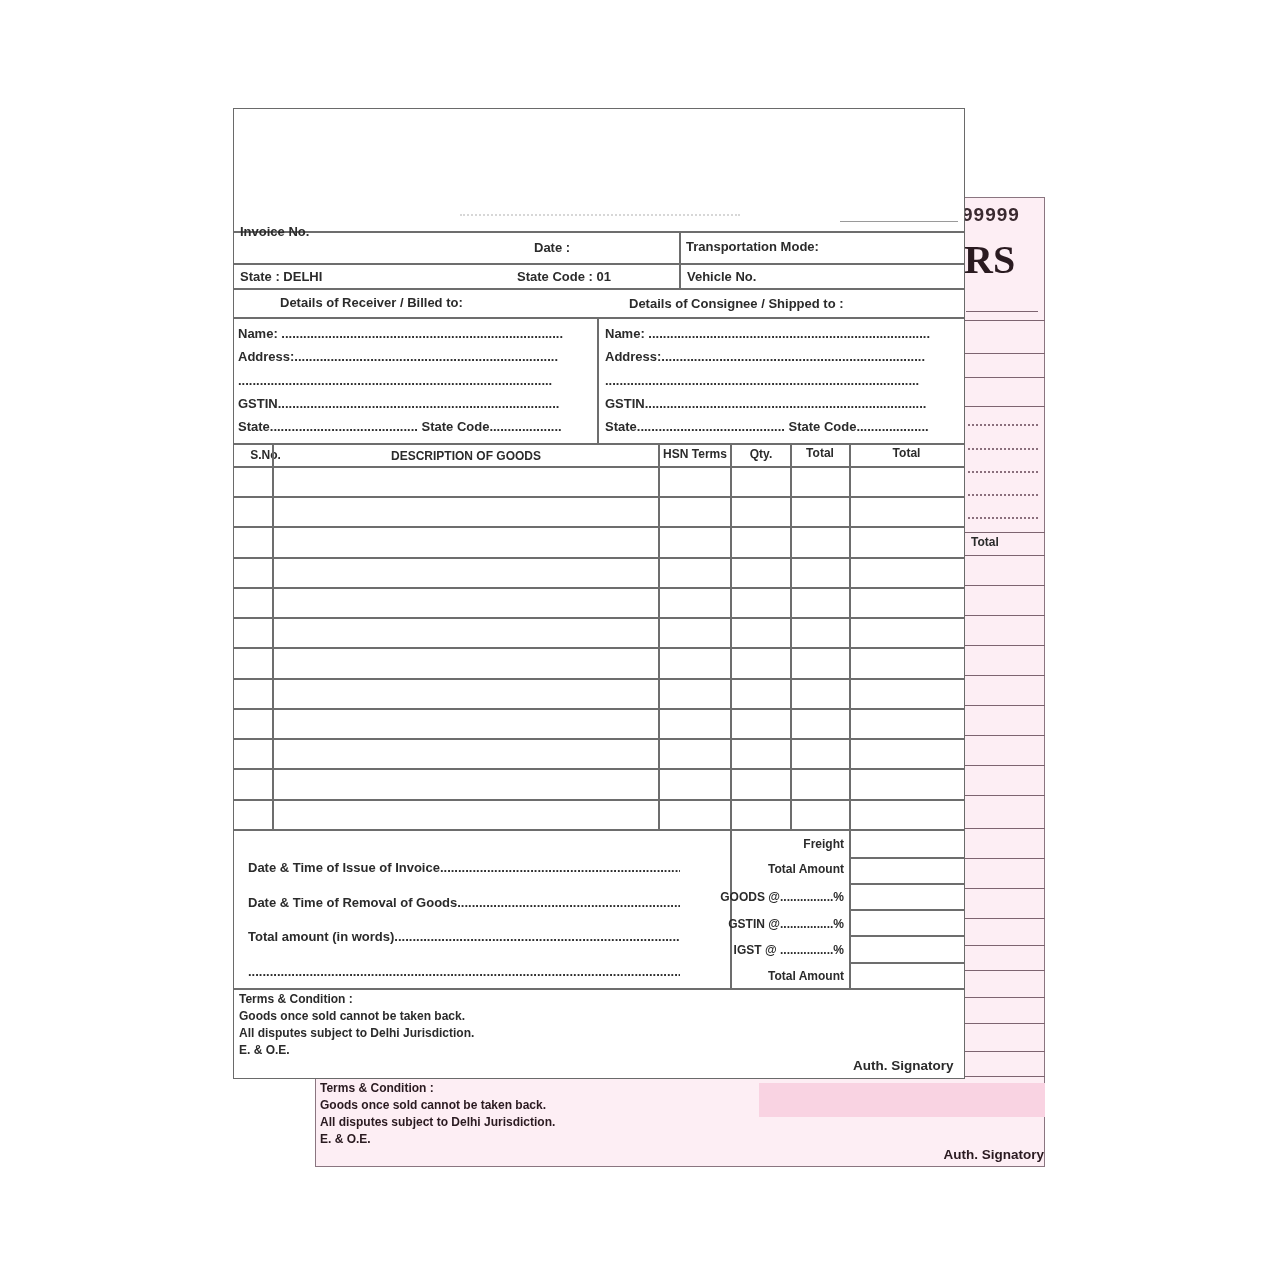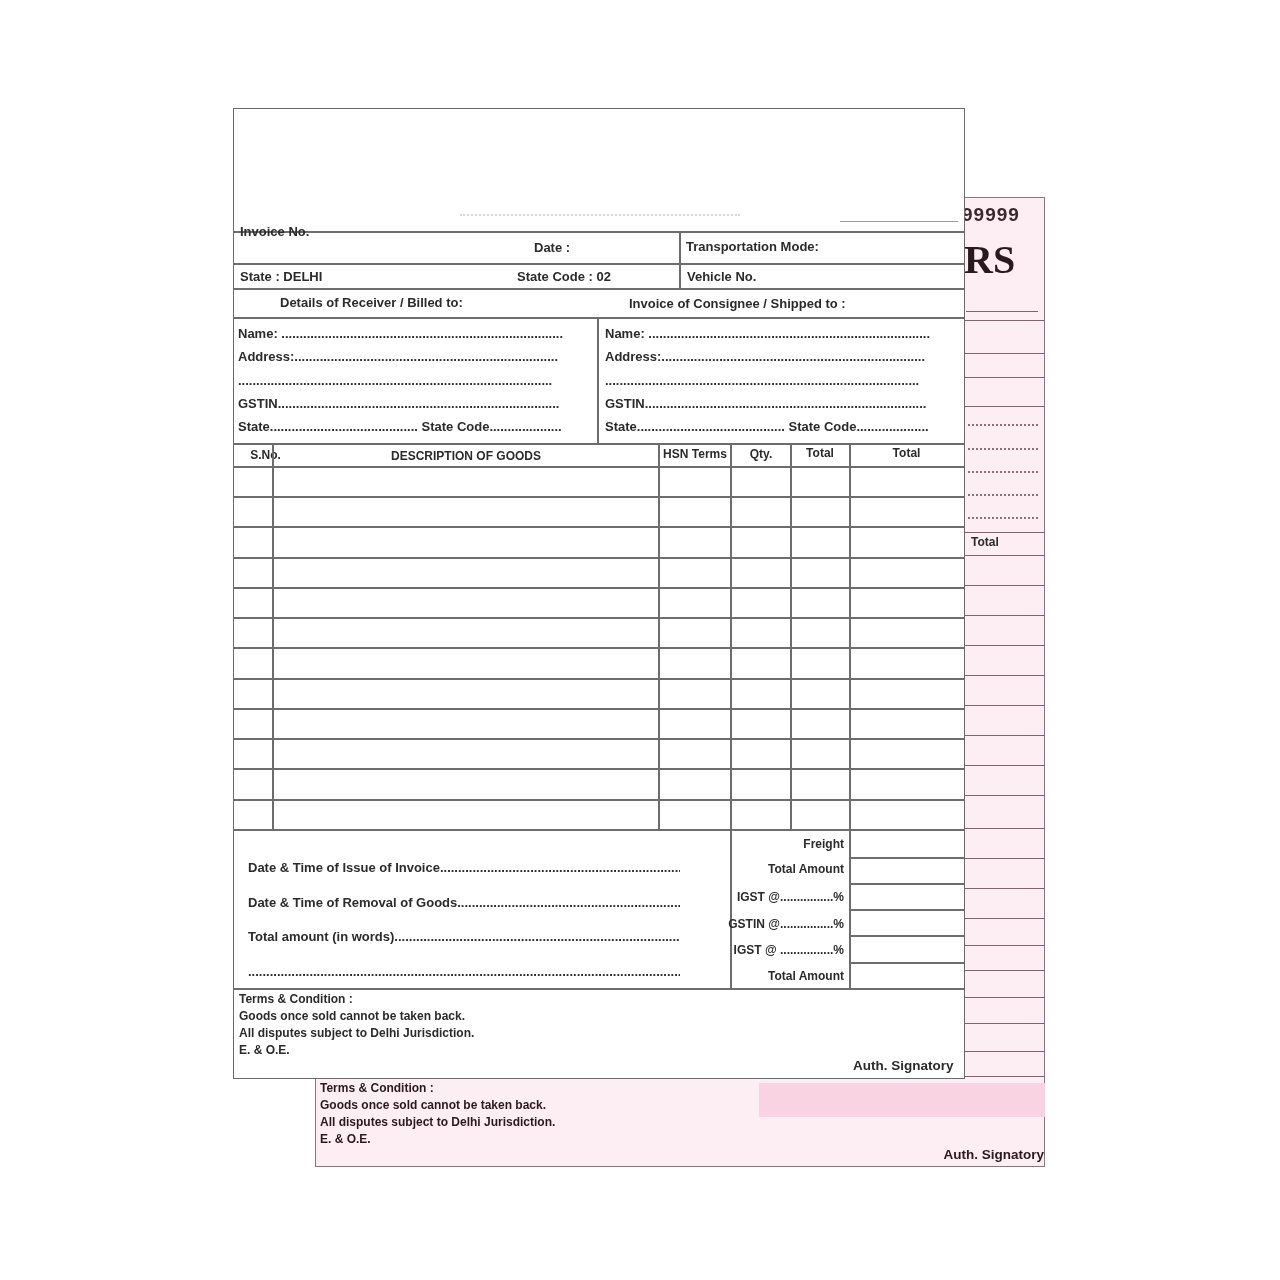--- a/index.html
+++ b/index.html
@@ -82,24 +82,24 @@
 <div class="hl" style="left:234px;top:231px;width:730px"></div>
 <div class="hl" style="left:234px;top:263px;width:730px"></div>
 <div class="hl" style="left:234px;top:288px;width:730px"></div>
 <div class="hl" style="left:234px;top:317px;width:730px"></div>
 <div class="vl" style="left:679px;top:231px;height:57px"></div>
 
 <div class="lbl" style="left:240px;top:224px">Invoice No.</div>
 <div class="lbl" style="left:534px;top:240px">Date :</div>
 <div class="lbl" style="left:686px;top:239px">Transportation Mode:</div>
 <div class="lbl" style="left:240px;top:269px">State : DELHI</div>
-<div class="lbl" style="left:517px;top:269px">State Code : 02</div>
+<div class="lbl" style="left:517px;top:269px">State Code : 01</div>
 <div class="lbl" style="left:687px;top:269px">Vehicle No.</div>
 <div class="lbl" style="left:280px;top:295px">Details of Receiver / Billed to:</div>
-<div class="lbl" style="left:629px;top:296px">Invoice of Consignee / Shipped to :</div>
+<div class="lbl" style="left:629px;top:296px">Details of Consignee / Shipped to :</div>
 
 <div class="vl" style="left:597px;top:317px;height:127px"></div>
 <div class="hl" style="left:234px;top:443px;width:730px"></div>
 
 <div class="dotline" style="left:238px;top:326px;width:352px">Name: ..............................................................................</div>
 <div class="dotline" style="left:238px;top:349px;width:352px">Address:.........................................................................</div>
 <div class="dotline" style="left:238px;top:373px;width:352px">.......................................................................................</div>
 <div class="dotline" style="left:238px;top:396px;width:352px">GSTIN..............................................................................</div>
 <div class="dotline" style="left:238px;top:419px;width:352px">State......................................... State Code....................</div>
 
@@ -149,21 +149,21 @@
 <div class="hl" style="left:234px;top:829px;width:730px"></div>
 
 <div class="dotline" style="left:248px;top:860px;width:432px">Date &amp; Time of Issue of Invoice..............................................................................</div>
 <div class="dotline" style="left:248px;top:895px;width:432px">Date &amp; Time of Removal of Goods...........................................................................</div>
 <div class="dotline" style="left:248px;top:929px;width:432px">Total amount (in words)..............................................................................................</div>
 <div class="dotline" style="left:248px;top:964px;width:432px">....................................................................................................................................</div>
 
 <div class="abs" style="left:732px;top:830px;width:112px;height:160px">
   <div class="sumlbl" style="top:7px">Freight</div>
   <div class="sumlbl" style="top:32px">Total Amount</div>
-  <div class="sumlbl" style="top:60px">IGST @................%</div>
+  <div class="sumlbl" style="top:60px">GOODS @................%</div>
   <div class="sumlbl" style="top:87px">GSTIN @................%</div>
   <div class="sumlbl" style="top:113px">IGST @ ................%</div>
   <div class="sumlbl" style="top:139px">Total Amount</div>
 </div>
 <div class="hl" style="left:849px;top:857px;width:115px"></div>
 <div class="hl" style="left:849px;top:883px;width:115px"></div>
 <div class="hl" style="left:849px;top:909px;width:115px"></div>
 <div class="hl" style="left:849px;top:935px;width:115px"></div>
 <div class="hl" style="left:849px;top:962px;width:115px"></div>
 <div class="abs" style="left:850px;top:831px;width:113px;height:25px"></div>

